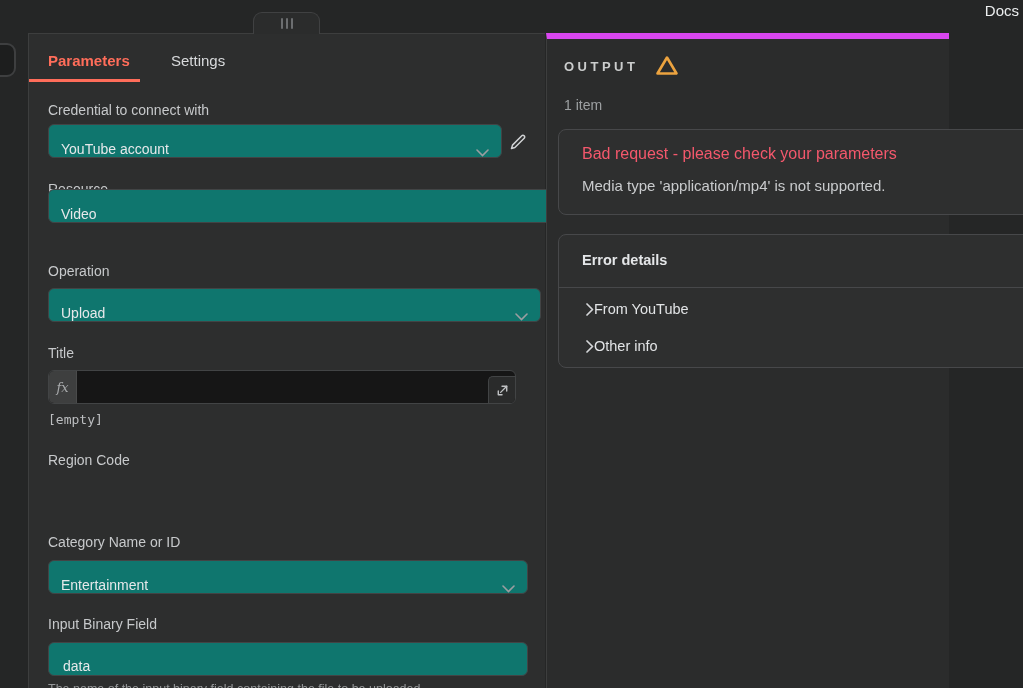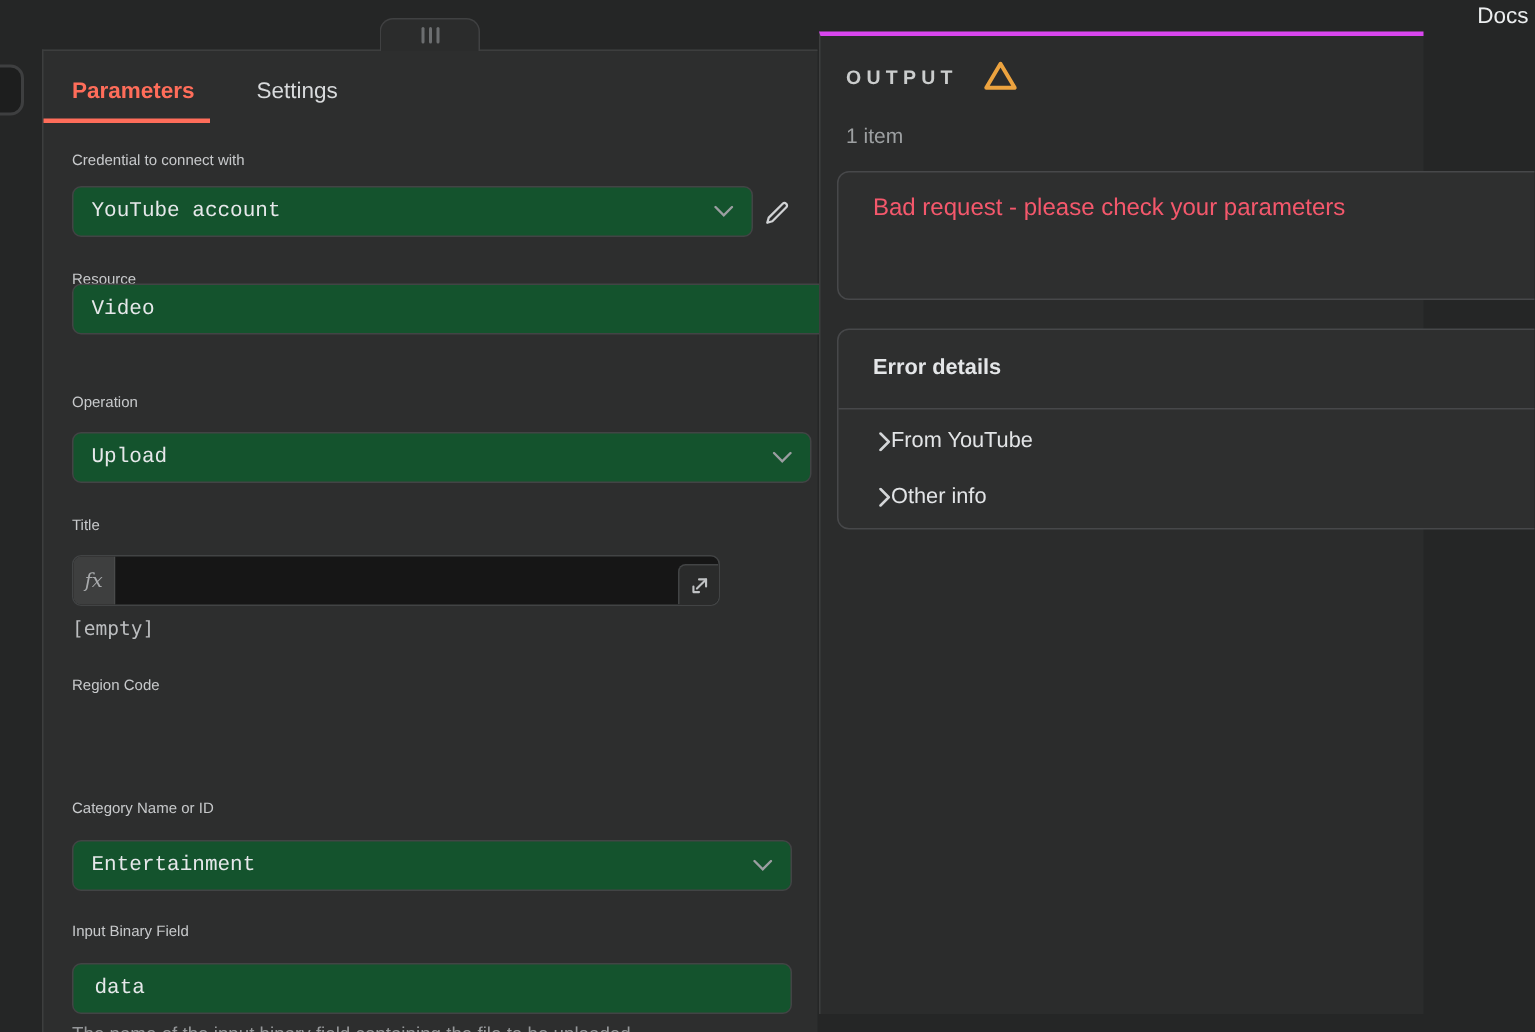--- a/index.html
+++ b/index.html
@@ -28,47 +28,47 @@
   .left-sliver{
     position:absolute;left:-14px;top:43px;width:30px;height:34px;
     background:#1d1e1e;border:2px solid #3e3f40;border-radius:9px;
   }
   
   .panel-left{
     position:absolute;left:28px;top:33px;width:517px;height:655px;
     background:#2d2e2e;border-top:1px solid #3d3e3e;border-left:1px solid #3d3e3e;
   }
   .panel-right{
-    position:absolute;left:546px;top:21px;width:403px;height:655px;
-    background:#2b2c2c;border-top:3px solid #d946ef;border-left:1px solid #3d3e3e;
+    position:absolute;left:546px;top:33px;width:403px;height:655px;
+    background:#2b2c2c;border-top:6px solid #d946ef;border-left:1px solid #3d3e3e;
     overflow:visible;
   }
   
   .tab{position:absolute;top:18px;font-size:15px;cursor:pointer;}
   .tab-parameters{left:19px;color:var(--accent);font-weight:600;}
   .tab-settings{left:142px;color:#d8dadc;}
   .tab-underline{position:absolute;left:0;top:45px;width:111px;height:3px;background:var(--accent);}
   .execute-btn{
     position:absolute;left:352px;top:10px;width:146px;height:33px;
     background:var(--accent);border:none;border-radius:6px;color:#fff;
     display:flex;align-items:center;justify-content:center;gap:8px;
     font-size:14.5px;font-family:inherit;cursor:pointer;
   }
   
-  .field-label{position:absolute;left:19px;font-size:10px;color:#c7c9cb;text-align:center;}
+  .field-label{position:absolute;left:19px;font-size:14px;color:#c7c9cb;text-align:center;}
   .select-box,.text-box{
     position:absolute;left:19px;height:34px;
-    background:#14532d;border:1px solid #424445;border-radius:6px;
-    display:flex;align-items:center;padding:0 12px;
-    font-size:14px;color:#e6e8ea;cursor:pointer;font-family:Liberation Mono, monospace;
+    background:#0f766e;border:1px solid #424445;border-radius:6px;
+    display:flex;align-items:flex-end;padding:0 12px;
+    font-size:14px;color:#e6e8ea;cursor:pointer;
   }
   .select-value{flex:1;white-space:nowrap;overflow:hidden;}
   .chev-down{flex:none;margin-left:8px;}
   .pencil-btn{position:absolute;left:479px;top:97px;width:22px;height:22px;cursor:pointer;background:none;border:none;padding:0;}
-  .expr-row{position:absolute;left:19px;top:336px;width:432px;height:34px;
+  .expr-row{position:absolute;left:19px;top:336px;width:468px;height:34px;
     background:#161616;border:1px solid #424445;border-radius:6px;display:flex;align-items:stretch;cursor:text;}
   .fx-badge{width:28px;background:#3e3f3f;border-right:1px solid #4a4b4b;border-radius:5px 0 0 5px;
     display:flex;align-items:center;justify-content:center;
     font-family:"DejaVu Serif",serif;font-style:italic;font-size:13px;color:#a8aaac;cursor:pointer;}
   .expr-input{flex:1;background:transparent;border:none;outline:none;color:#e6e8ea;font-size:14px;padding:0 10px;font-family:inherit;min-width:0;}
   .expand-btn{position:absolute;right:0;bottom:0;width:27px;height:27px;background:#2a2b2b;
     border:none;border-left:1px solid #424445;border-top:1px solid #424445;
     border-radius:5px 0 5px 0;display:flex;align-items:center;justify-content:center;cursor:pointer;padding:0;}
   .hint-empty{position:absolute;left:19px;top:378px;font-family:"DejaVu Sans Mono",monospace;font-size:13px;color:#bcbec0;}
   .plain-input{width:100%;background:transparent;border:none;outline:none;color:#e6e8ea;font-size:14px;font-family:inherit;}
@@ -198,20 +198,21 @@
   <div class="output-title">OUTPUT</div>
   <span class="warning-icon">
     <svg width="24" height="21" viewBox="0 0 24 21" fill="none" stroke="var(--warning)" stroke-width="2.6" stroke-linejoin="round">
       <path d="M12 2.5 L21.5 18.5 H2.5 Z"></path>
     </svg>
   </span>
   <div class="item-count">1 item</div>
 
   <div class="out-card error-card">
     <div class="error-title">Bad request - please check your parameters</div>
+    <div class="error-msg">Media type 'application/mp4' is not supported.</div>
   </div>
 
   <div class="out-card details-card">
     <div class="details-header">Error details</div>
     <div class="details-divider"></div>
 
     <div class="detail-row row-0">
       <span class="chev-right">
         <svg width="8" height="13" viewBox="0 0 8 13" fill="none" stroke="#d4d6d8" stroke-width="1.7" stroke-linecap="round" stroke-linejoin="round">
             <polyline points="1,1 6.5,6.5 1,12"></polyline>

